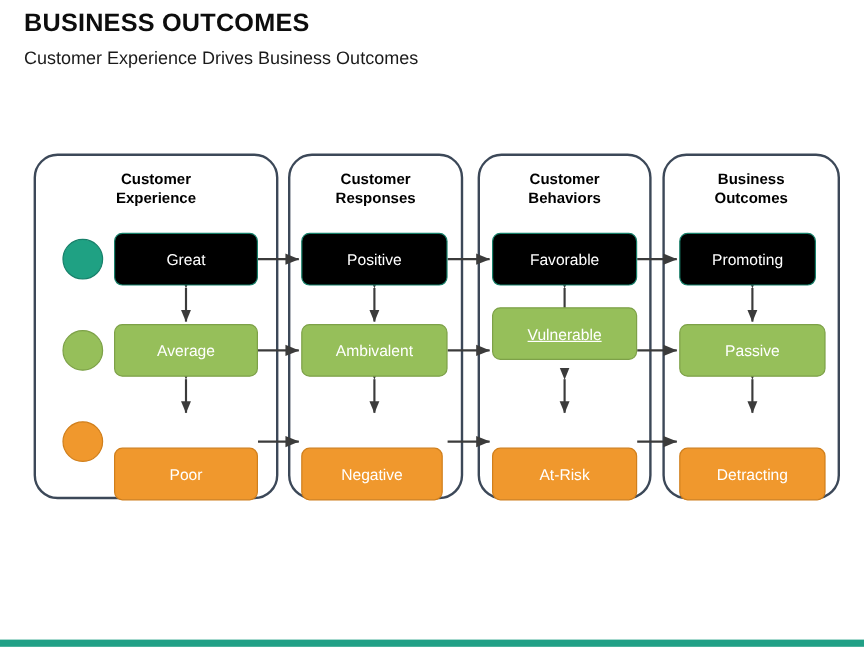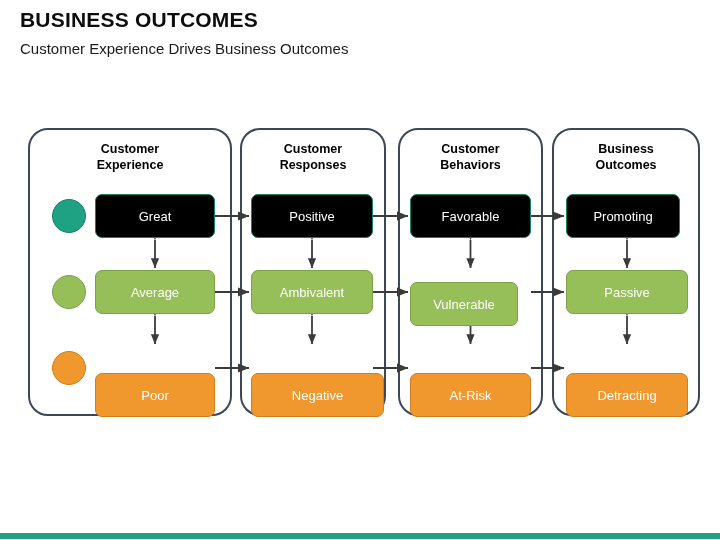--- a/index.html
+++ b/index.html
@@ -187,33 +187,33 @@
           <span>Customer</span>
           <span>Responses</span>
         </div>
       </div>
       <div class="node tier-great" style="left: 251px; width: 122px; top: 194px;">
         <span>Positive</span>
       </div>
       <div class="node tier-average" style="left: 251px; width: 122px; top: 270px; align-items: center;">
         <span>Ambivalent</span>
       </div>
-      <div class="node tier-poor" style="left: 251px; width: 133px; top: 346px;">
+      <div class="node tier-poor" style="left: 251px; width: 118px; top: 346px;">
         <span>Negative</span>
       </div>
       <div class="panel" style="left: 398px; width: 145px;">
         <div class="panel-title">
           <span>Customer</span>
           <span>Behaviors</span>
         </div>
       </div>
       <div class="node tier-great" style="left: 410px; width: 121px; top: 194px;">
         <span>Favorable</span>
       </div>
-      <div class="node tier-average" style="left: 410px; width: 108px; top: 282px;">
+      <div class="node tier-average" style="left: 410px; width: 121px; top: 256px; text-decoration: underline;">
         <span>Vulnerable</span>
       </div>
       <div class="node tier-poor" style="left: 410px; width: 121px; top: 346px;">
         <span>At-Risk</span>
       </div>
       <div class="panel" style="left: 552px; width: 148px;">
         <div class="panel-title">
           <span>Business</span>
           <span>Outcomes</span>
         </div>

